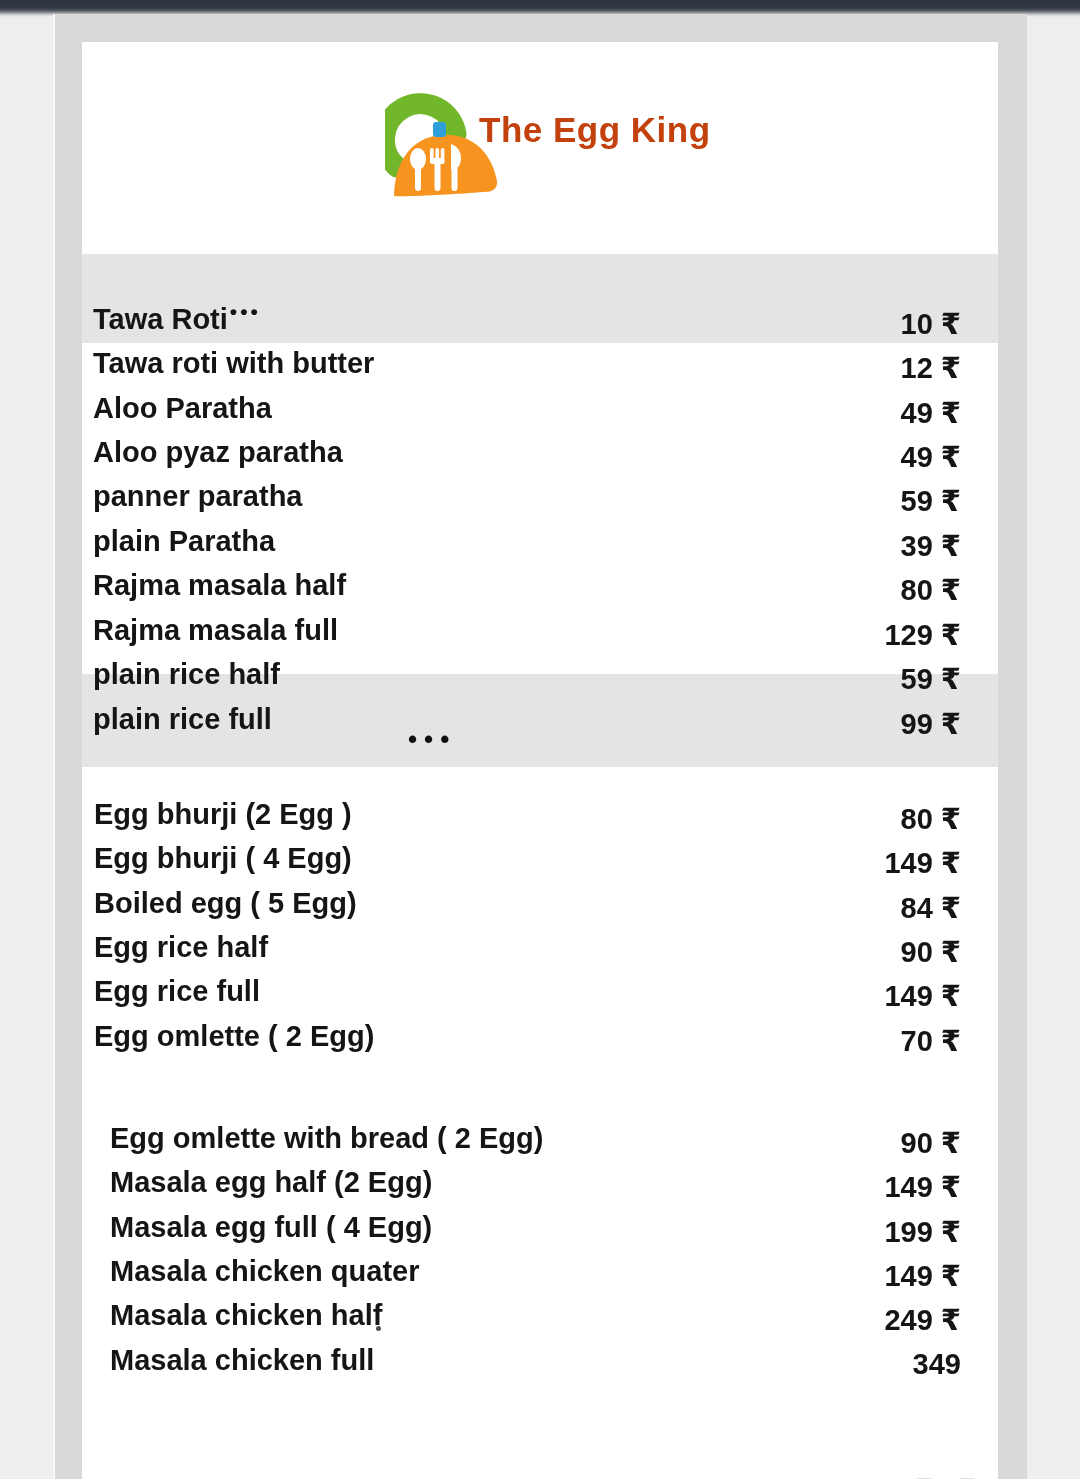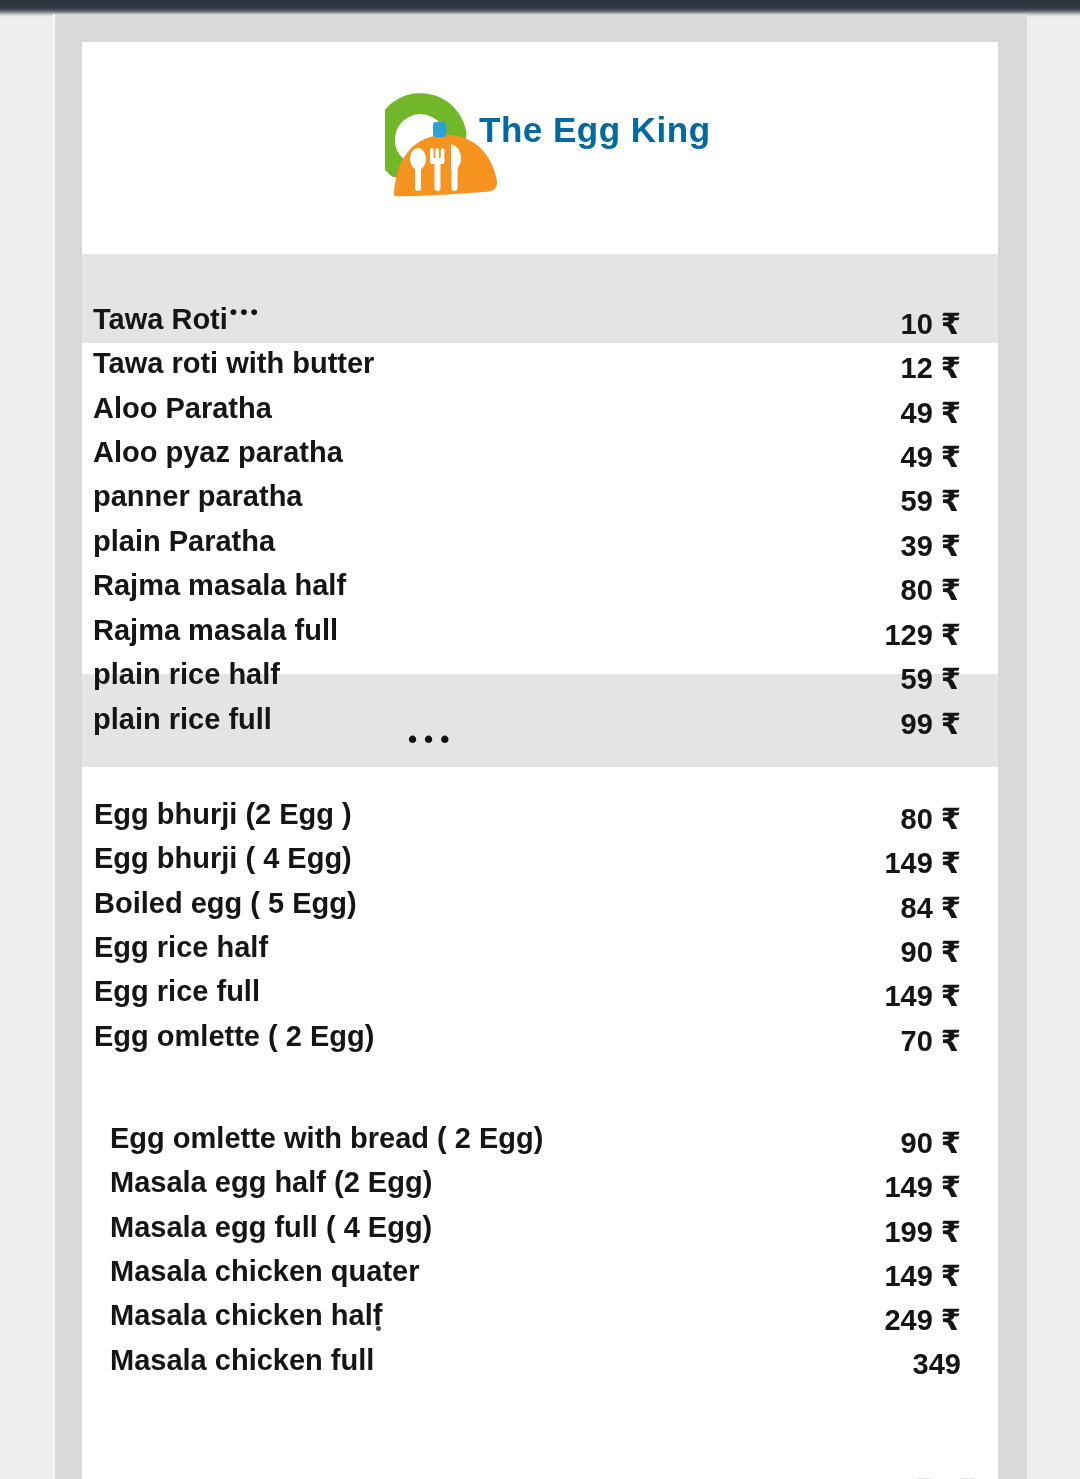--- a/index.html
+++ b/index.html
@@ -78,21 +78,21 @@
           <rect x="55.8" y="55" width="3.6" height="15" rx="1.8"></rect>
           <rect x="45" y="65" width="14.4" height="6" rx="2"></rect>
           <rect x="49.5" y="68" width="6" height="30" rx="3"></rect>
         </g>
         <g>
           <path d="M66 51 q10 3 10 15 q0 10 -10 11 z"></path>
           <rect x="66.5" y="73" width="6" height="25" rx="3"></rect>
         </g>
       </g>
     </svg>
-    <div class="title" style="color: #0369a1;">The Egg King</div>
+    <div class="title" style="color: #c2410c;">The Egg King</div>
 
     <div class="section s0">
   <div class="row">
     <div class="name"><span>Tawa Roti</span><span class="sfx">•••</span></div>
     <div class="price">10 ₹</div>
   </div>
 
   <div class="row">
     <div class="name"><span>Tawa roti with butter</span></div>
     <div class="price">12 ₹</div>

